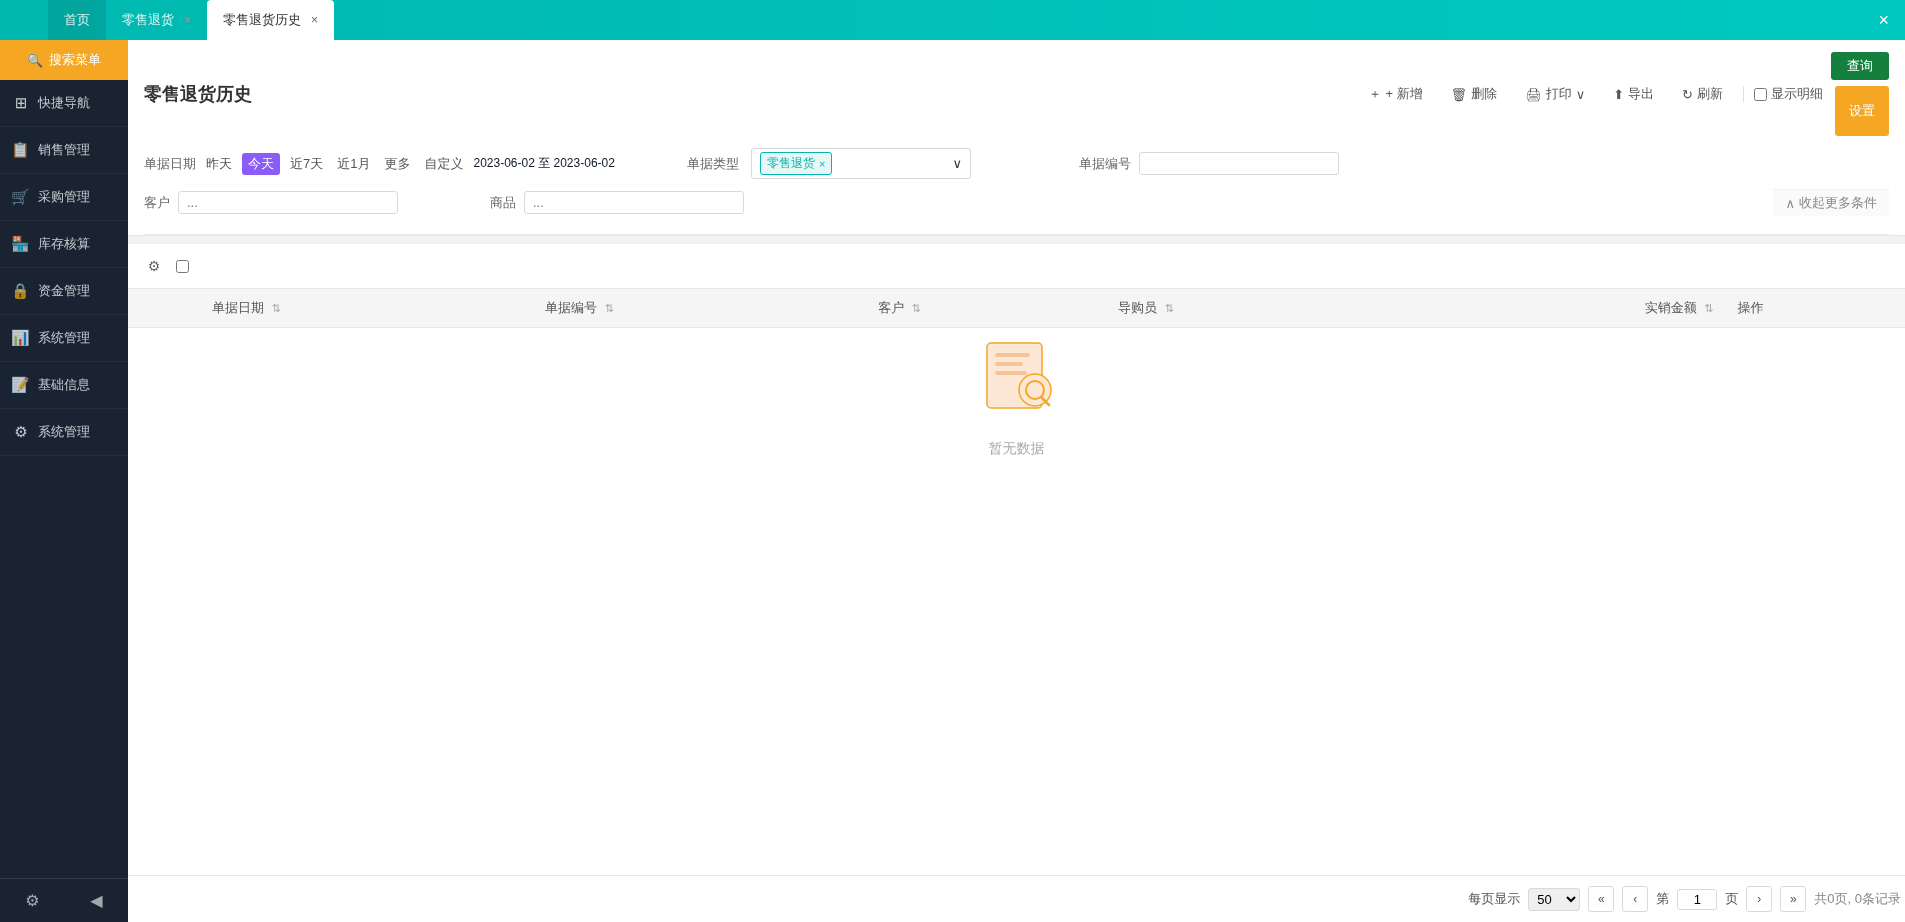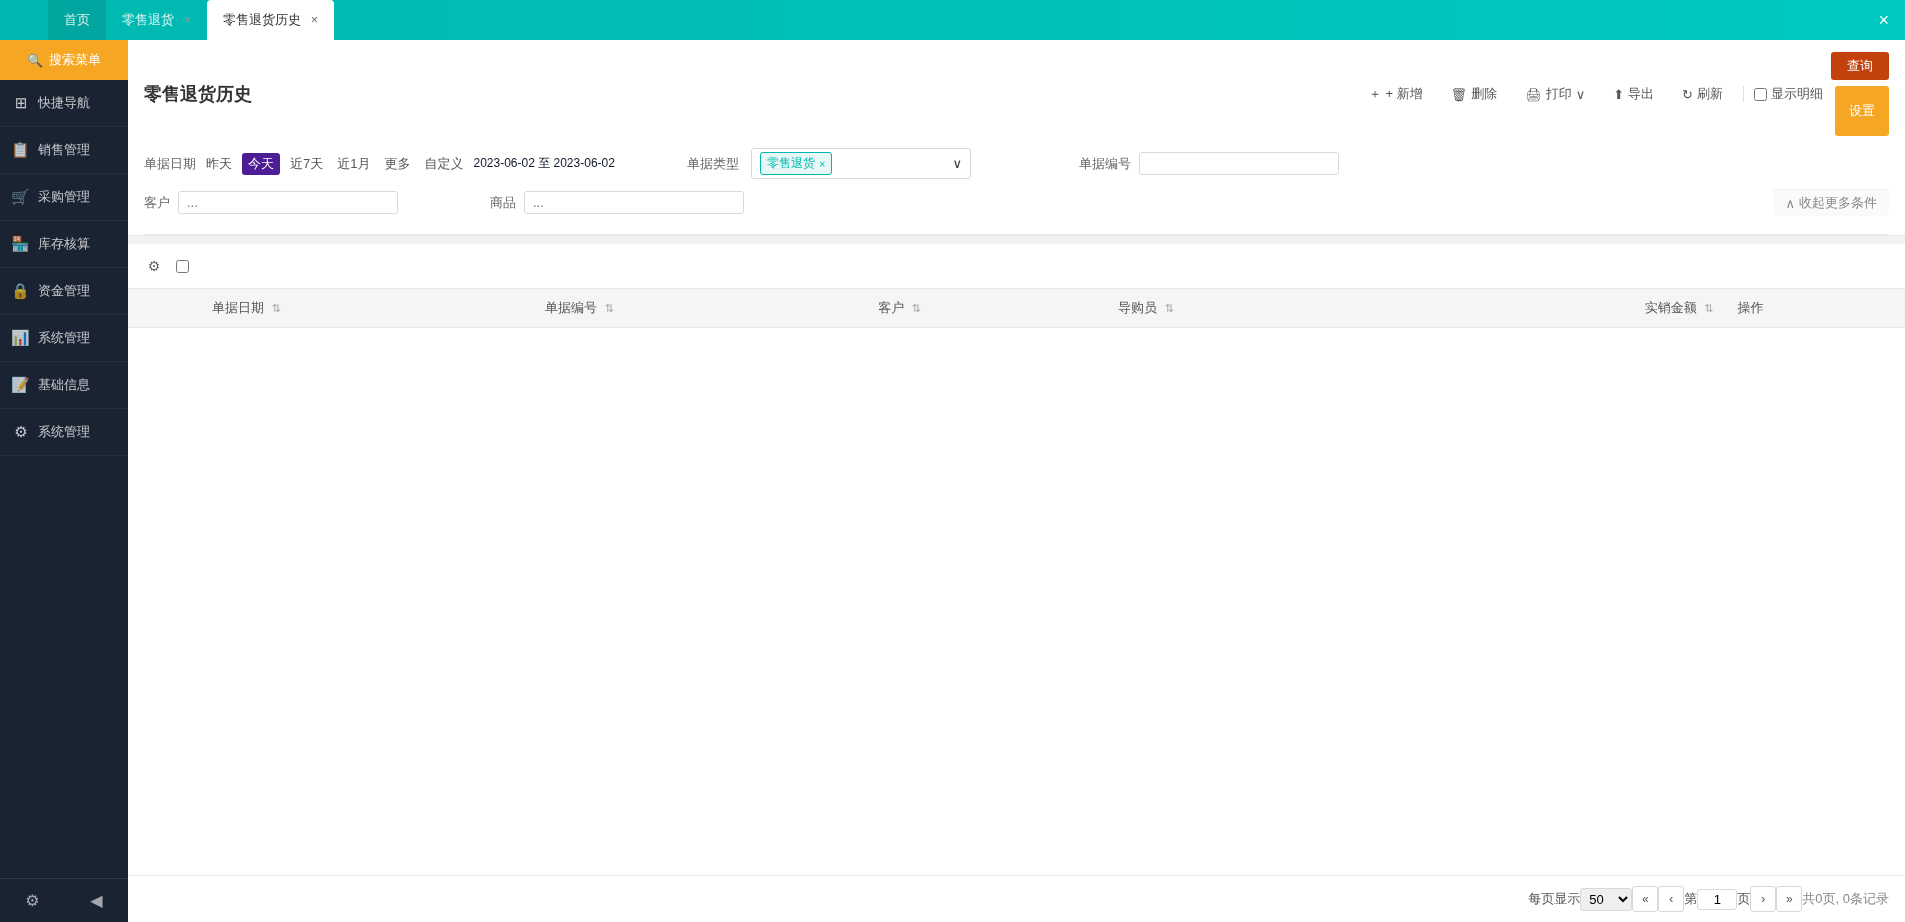--- a/index.html
+++ b/index.html
@@ -148,21 +148,21 @@
       gap: 4px;
       padding: 5px 10px;
       border: none;
       background: transparent;
       color: #555;
       font-size: 13px;
       cursor: pointer;
       border-radius: 3px;
     }
     .btn-query {
-      background: #c2410c;
+      background: #15803d;
       color: white;
       padding: 5px 16px;
       border: none;
       border-radius: 3px;
       font-size: 13px;
       cursor: pointer;
     }
     .btn-settings {
       background: #f5a623;
       color: white;
@@ -210,21 +210,21 @@
       align-items: flex-end;
       gap: 6px;
       font-size: 13px;
     }
     .date-option {
       color: #555;
       cursor: pointer;
       padding: 2px 4px;
     }
     .date-option.active {
-      background: #4c1d95;
+      background: #8b5cf6;
       color: white;
       border-radius: 3px;
       padding: 2px 6px;
     }
     .date-range {
       color: #0f172a;
       font-size: 12px;
     }
     .type-tag {
       display: inline-flex;
@@ -344,23 +344,24 @@
     .empty-text {
       color: #aaa;
       font-size: 14px;
     }
 
     
     .pagination-bar {
       display: flex;
       align-items: center;
       justify-content: flex-end;
-      padding: 10px 16px;
+      padding: 10px 4px;
       background: white;
       border-top: 1px solid #e8e8e8;
+      gap: 8px;
       font-size: 13px;
       color: #555;
       flex-shrink: 0;
     }
     .page-size-select {
       border: 1px solid #d9d9d9;
       border-radius: 3px;
       padding: 2px 4px;
       font-size: 13px;
       outline: none;
@@ -596,20 +597,32 @@
               <th style="text-align:right;">
                 实销金额 <span class="sort-icon">⇅</span>
               </th>
               <th>操作</th>
             </tr>
           </thead>
           <tbody id="table-body">
           </tbody>
         </table>
 
+        <div class="empty-state">
+          <svg class="empty-icon" viewBox="0 0 100 100" xmlns="http://www.w3.org/2000/svg">
+            <rect x="20" y="15" width="55" height="65" rx="4" fill="#fde8d5" stroke="#f5a623" stroke-width="1.5"></rect>
+            <rect x="28" y="25" width="35" height="4" rx="2" fill="#f5c49a"></rect>
+            <rect x="28" y="34" width="28" height="4" rx="2" fill="#f5c49a"></rect>
+            <rect x="28" y="43" width="32" height="4" rx="2" fill="#f5c49a"></rect>
+            <circle cx="68" cy="62" r="16" fill="#fde8d5" stroke="#f5a623" stroke-width="1.5"></circle>
+            <circle cx="68" cy="62" r="9" fill="none" stroke="#f5a623" stroke-width="2"></circle>
+            <line x1="75" y1="70" x2="82" y2="77" stroke="#f5a623" stroke-width="2.5" stroke-linecap="round"></line>
+          </svg>
+          <span class="empty-text">暂无数据</span>
+        </div>
       </div>
     </div>
 
     <div class="pagination-bar">
       <span>每页显示</span>
       <select class="page-size-select">
         <option value="50">50</option>
         <option value="100">100</option>
         <option value="200">200</option>
       </select>

